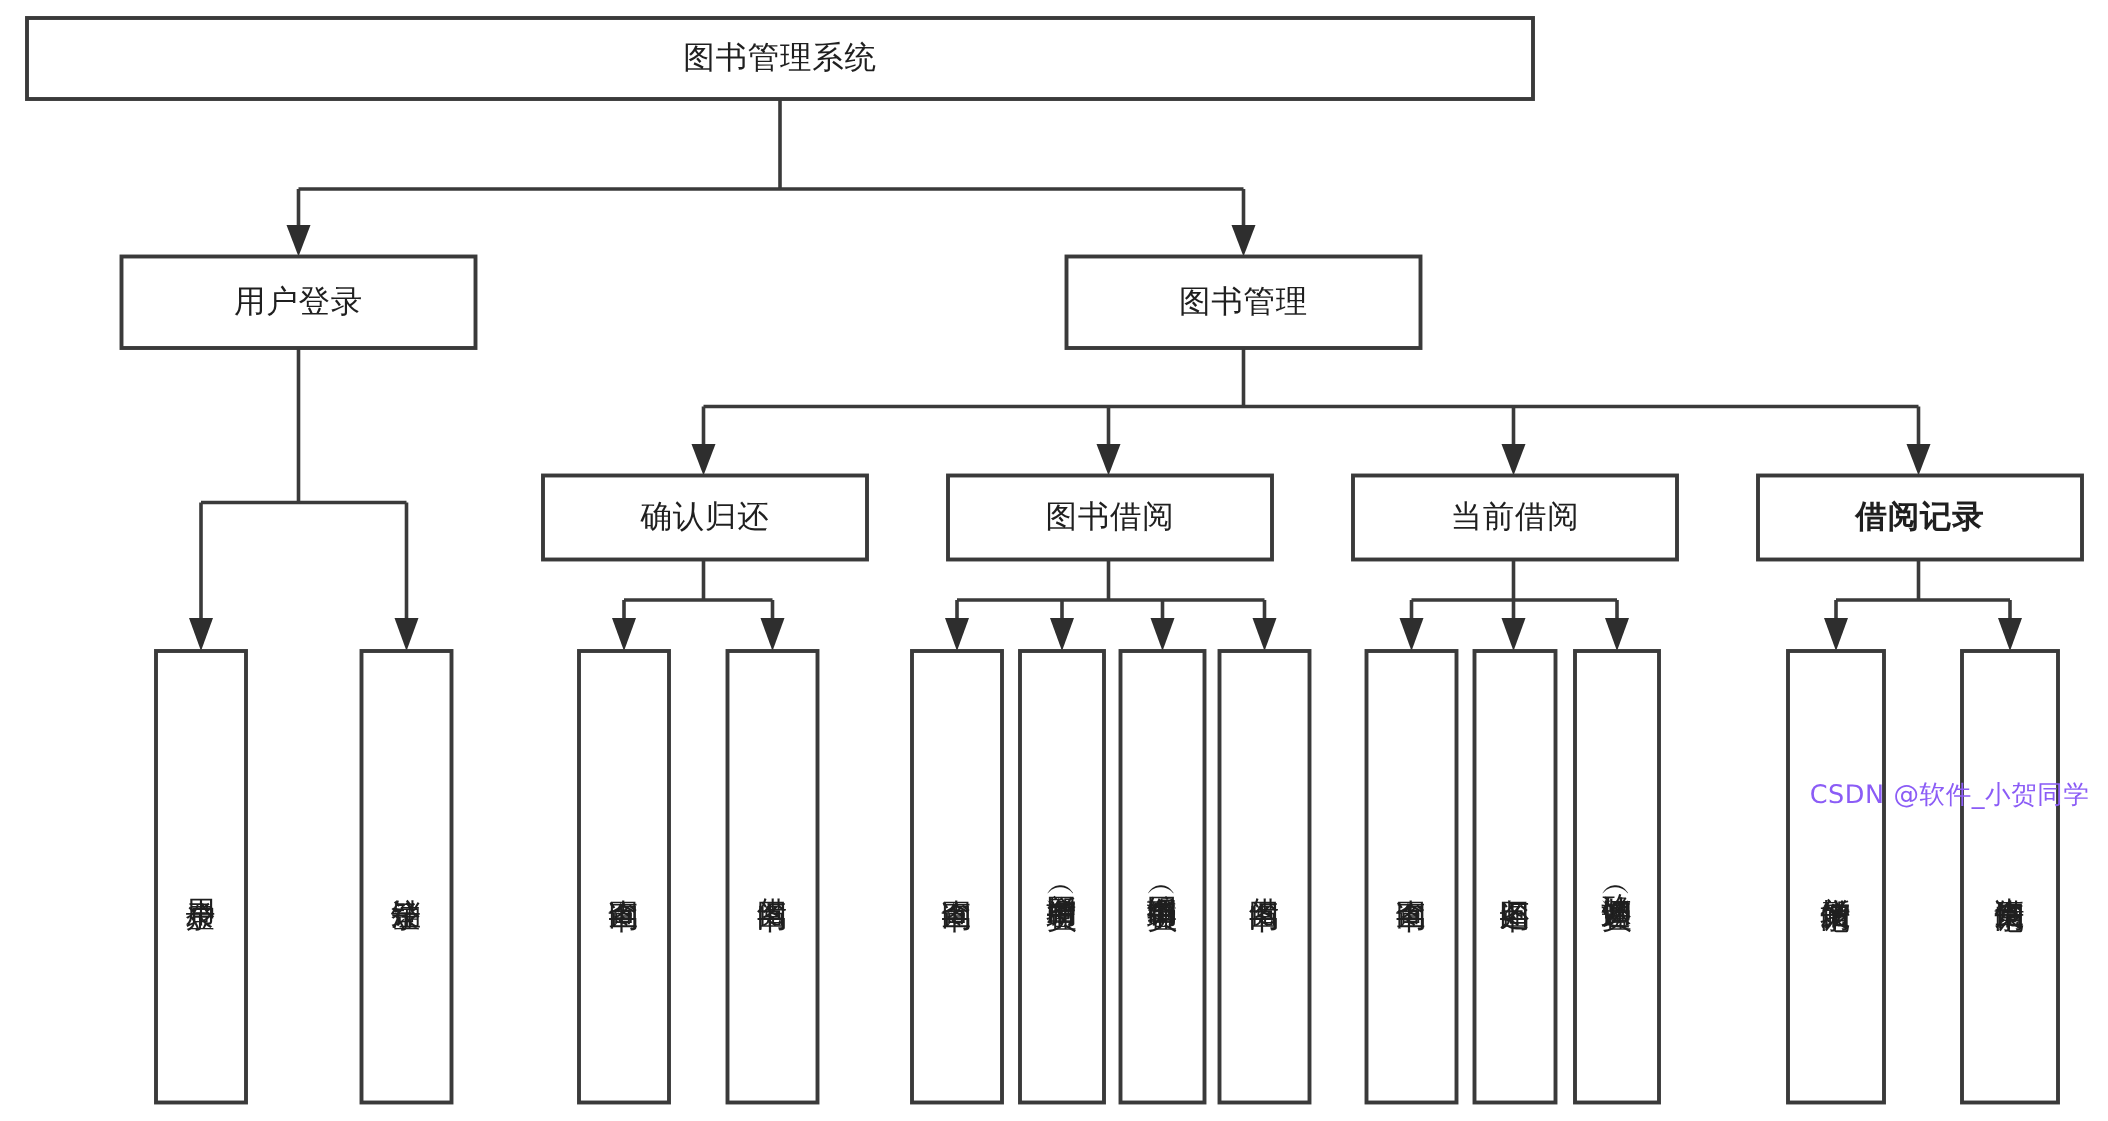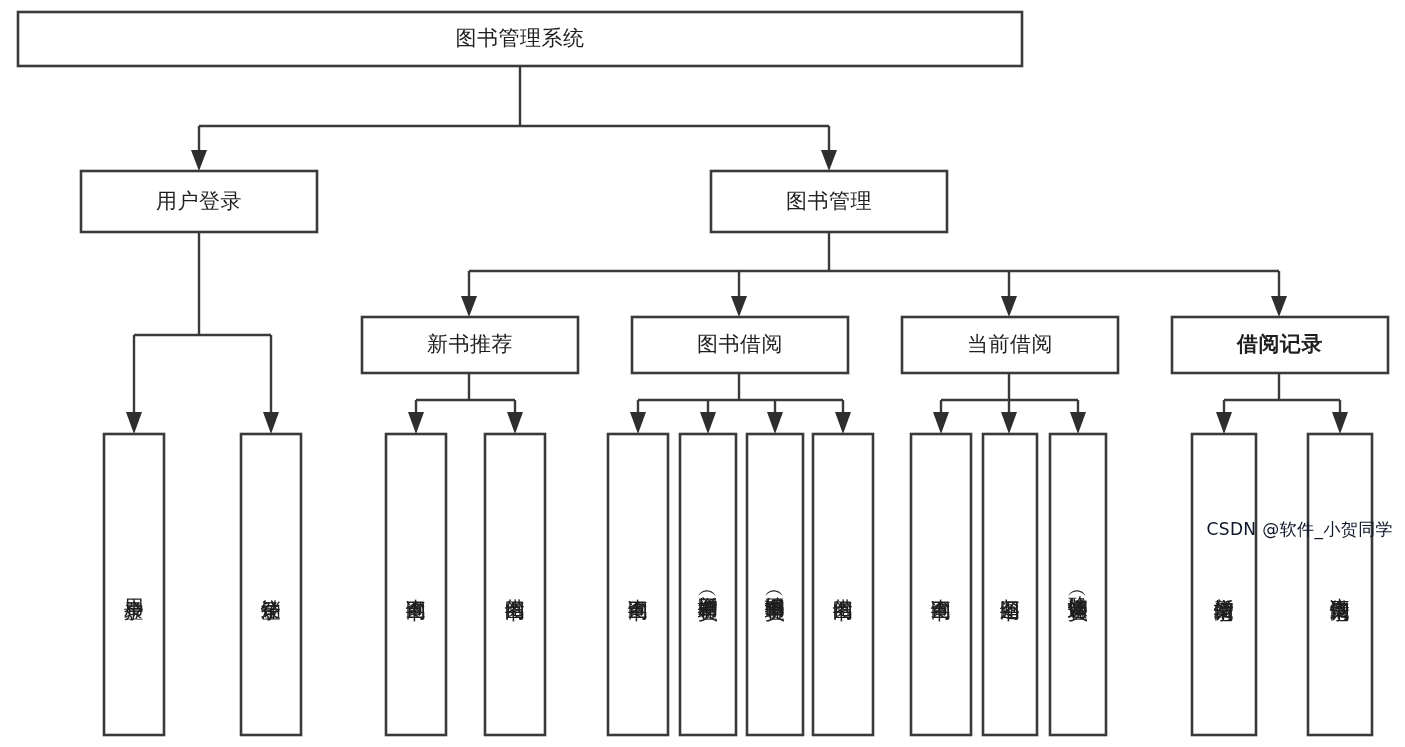--- a/index.html
+++ b/index.html
@@ -64,21 +64,21 @@
     writing-mode: vertical-rl;
     text-orientation: upright;
     letter-spacing: 1px;
     white-space: nowrap;
     pointer-events: none;
   }
   .watermark {
     position: absolute;
     right: 12px;
     bottom: 6px;
-    color: #0f172a;
+    color: #8b5cf6;
     font-size: 17px;
     letter-spacing: 0.4px;
     white-space: nowrap;
     pointer-events: none;
   }
 </style>
 </head>
 <body>
 
 <div id="diagram-root">
@@ -186,21 +186,21 @@
     <rect class="node-box" x="1192" y="434" width="64" height="301"></rect>
     <rect class="node-box" x="1308" y="434" width="64" height="301"></rect>
 
   </svg>
 
   <div class="node-label-h" style="left:18px; top:12px; width:1004px; height:54px;">图书管理系统</div>
 
   <div class="node-label-h" style="left:81px; top:171px; width:236px; height:61px;">用户登录</div>
   <div class="node-label-h" style="left:711px; top:171px; width:236px; height:61px;">图书管理</div>
 
-  <div class="node-label-h" style="left:362px; top:317px; width:216px; height:56px;">新书推荐</div>
+  <div class="node-label-h" style="left:362px; top:317px; width:216px; height:56px;">确认归还</div>
   <div class="node-label-h" style="left:902px; top:317px; width:216px; height:56px;">当前借阅</div>
   <div class="node-label-h" style="left:632px; top:317px; width:216px; height:56px;">图书借阅</div>
   <div class="node-label-h" style="left:1172px; top:317px; width:216px; height:56px;font-weight:bold;">借阅记录</div>
 
   <div class="node-label-v" style="left:104px; top:434px; width:60px; height:301px;">用户登录</div>
   <div class="node-label-v" style="left:241px; top:434px; width:60px; height:301px;">注销登录</div>
 
   <div class="node-label-v" style="left:386px; top:434px; width:60px; height:301px;">查询图书</div>
   <div class="node-label-v" style="left:485px; top:434px; width:60px; height:301px;">借阅图书</div>
 

